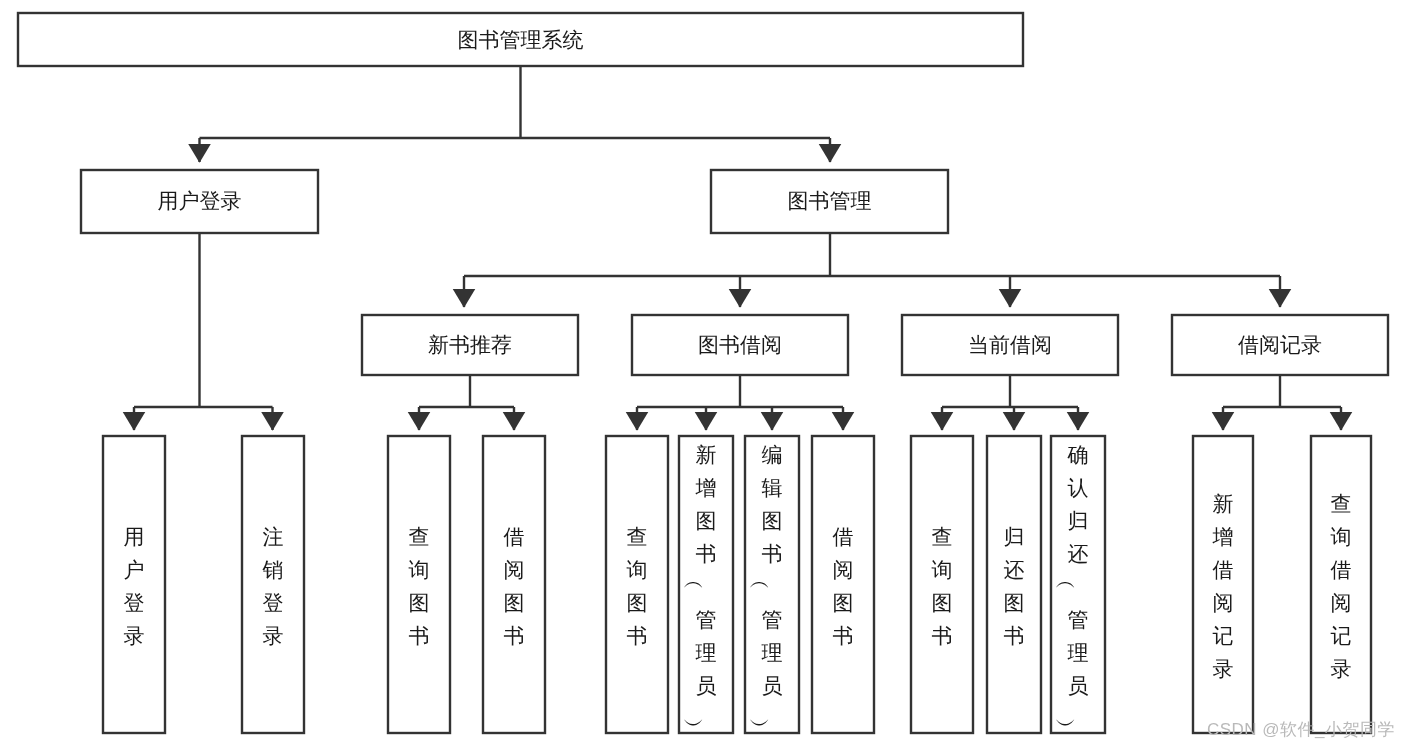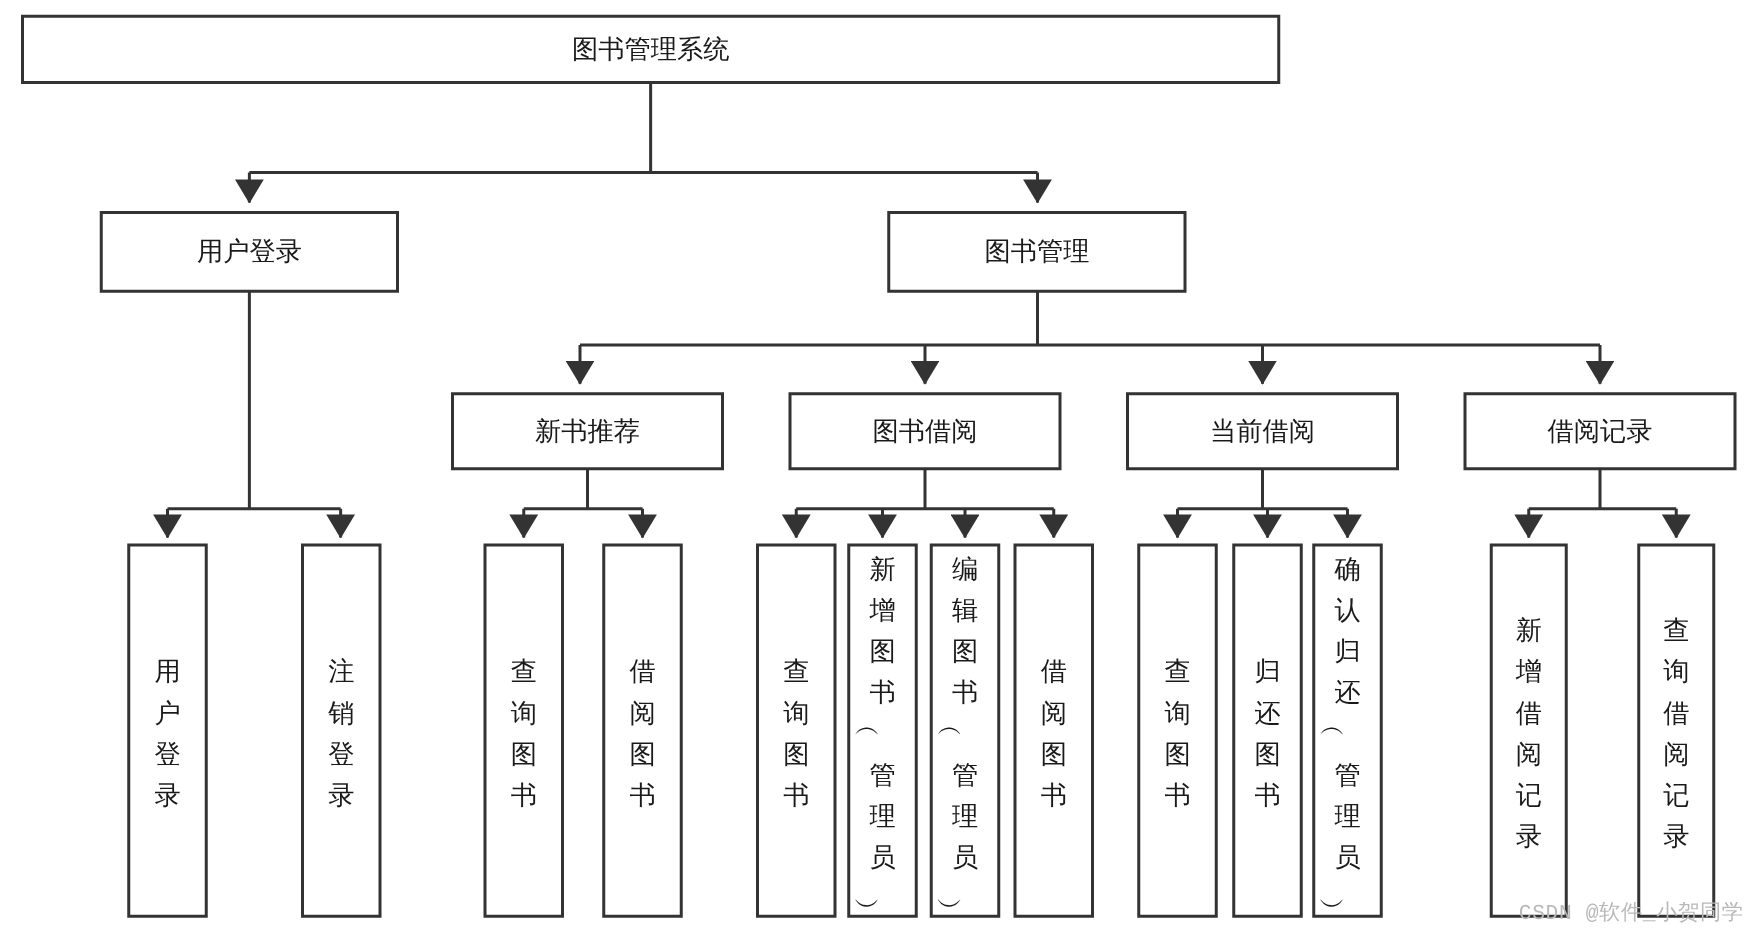--- a/index.html
+++ b/index.html
@@ -51,21 +51,21 @@
   .node-label-v {
     font-family: "DejaVu Sans", "Liberation Sans", sans-serif;
     font-size: 21px;
     fill: #1a1a1a;
     text-anchor: middle;
   }
   .watermark {
     position: absolute;
     right: 10px;
     bottom: 6px;
-    font-family: Liberation Mono, monospace;
+    font-family: Liberation Sans, sans-serif;
     font-size: 17px;
     color: #b9b9b9;
     white-space: nowrap;
     letter-spacing: 0.5px;
     pointer-events: none;
   }
 </style>
 </head>
 <body>
 

